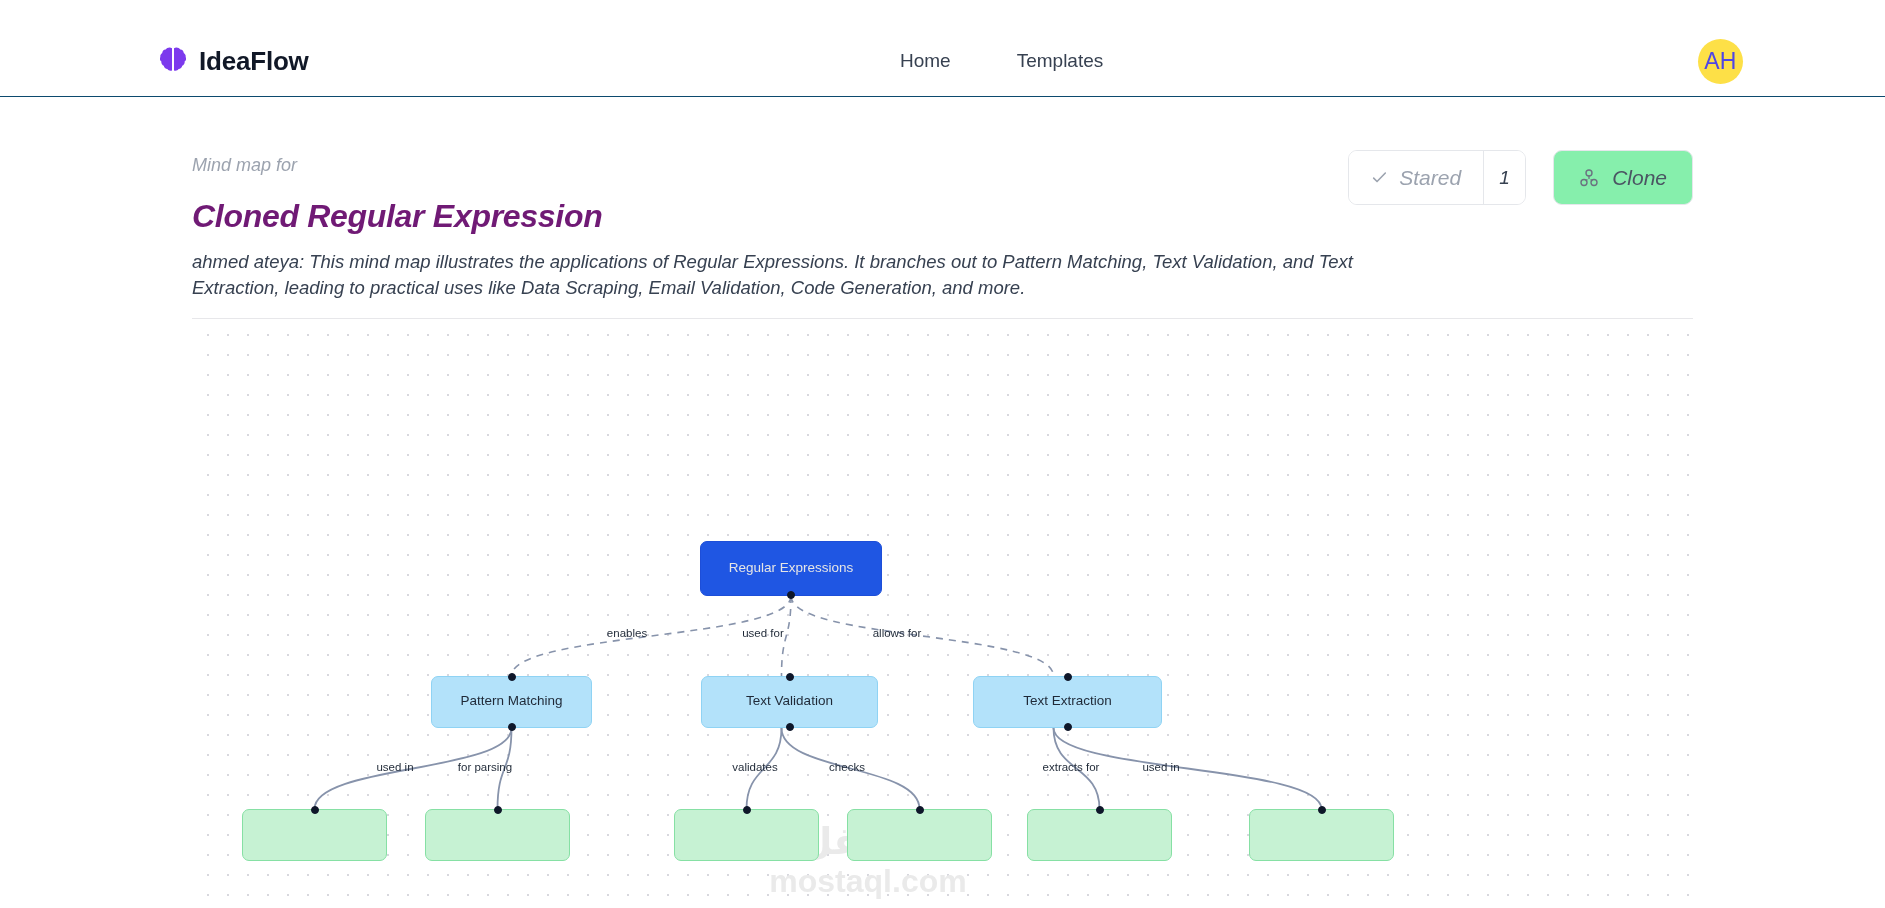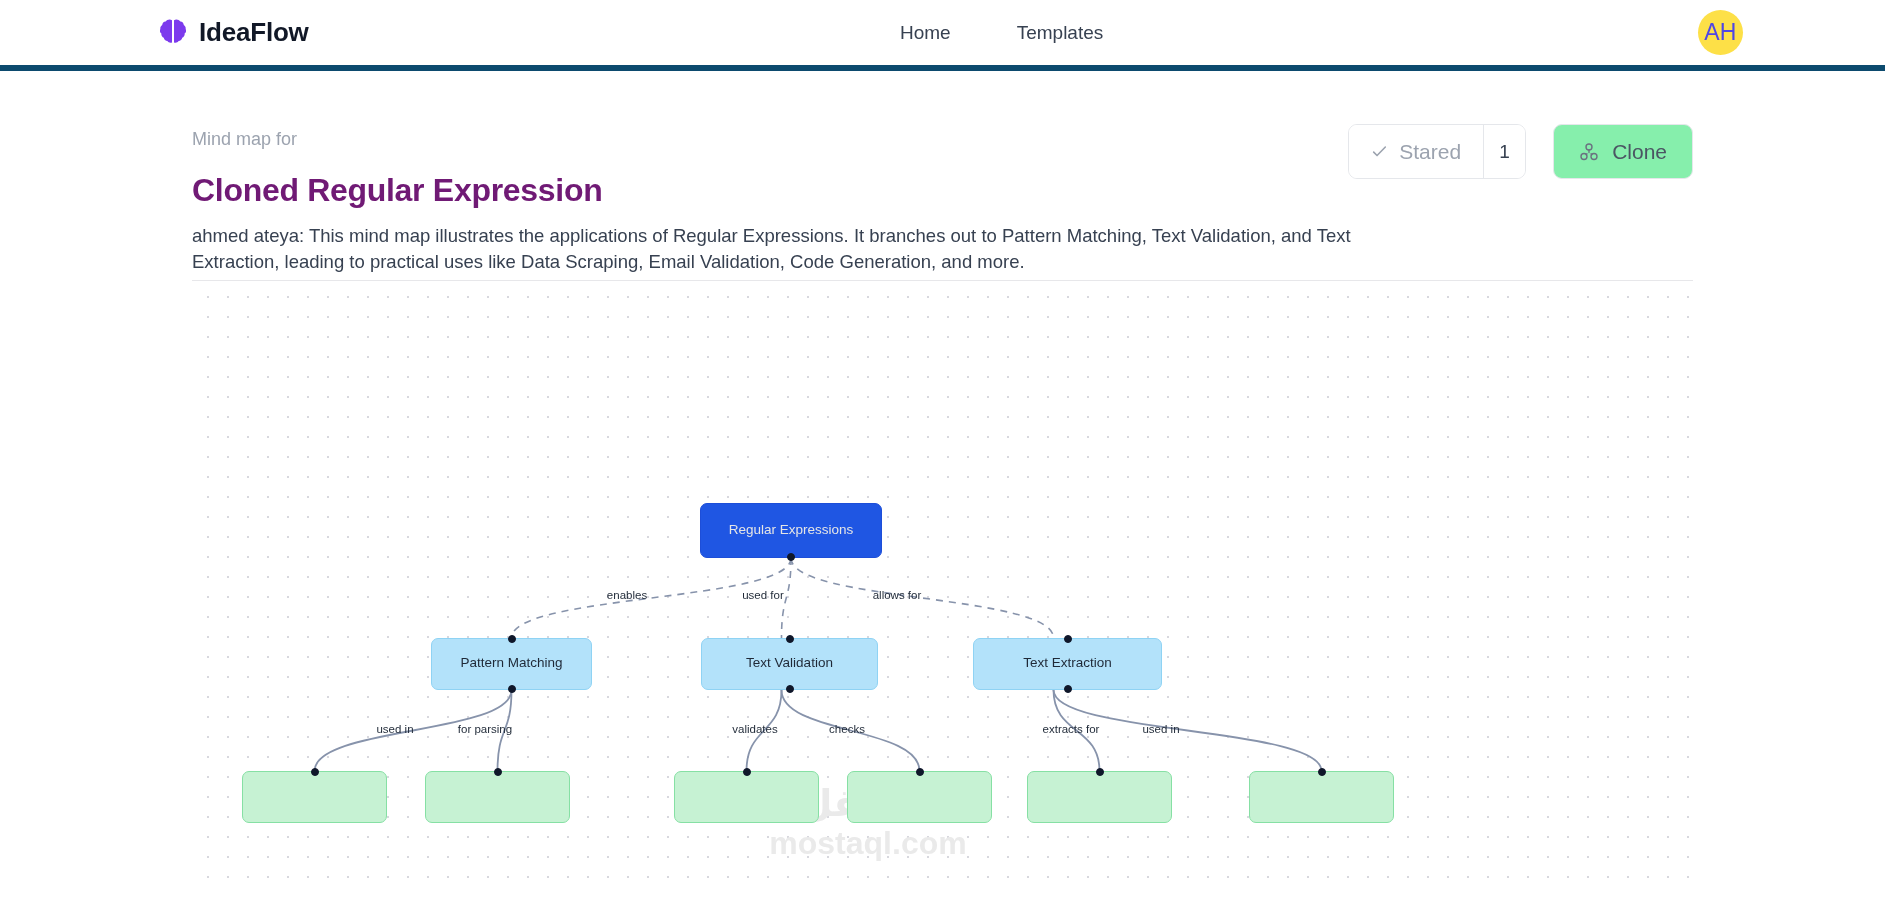--- a/index.html
+++ b/index.html
@@ -10,23 +10,24 @@
     font-family: "Liberation Sans", "DejaVu Sans", sans-serif;
     color: #1f2937;
   }
 
   
   .topnav {
     position: relative;
     height: 71px;
     width: 1885px;
     background: #ffffff;
-    border-bottom: 6px solid #0c4a6e;
-    display: flex;
-    align-items: center;
+    border-bottom: 1px solid #0c4a6e;
+    display: flex;
+    align-items: center;
+    margin-top: 26px;
   }
   .brand {
     position: absolute;
     left: 160px;
     display: flex;
     align-items: center;
     gap: 13px;
   }
   .brand-icon { width: 26px; height: 30px; display: block; }
   .brand-name {
@@ -65,21 +66,22 @@
 
   
   .page-head {
     position: relative;
     padding: 0 192px 0 192px;
   }
   .head-inner {
     position: relative;
     padding-top: 56px;
     border-bottom: 1px solid #e7e7ea;
-    padding-bottom: 4px;
+    padding-bottom: 16px;
+    font-style: italic;
   }
   .eyebrow {
     font-size: 18px;
     color: #9ca3af;
     line-height: 1.4;
   }
   .page-title {
     font-size: 32px;
     font-weight: 700;
     color: #701a75;

